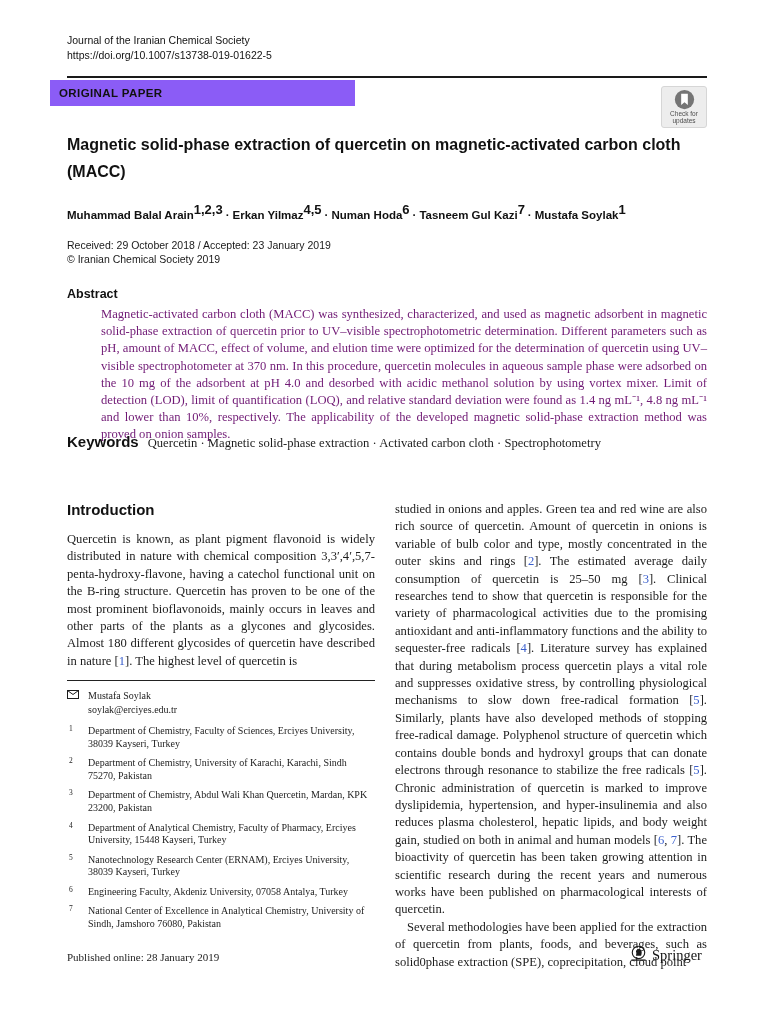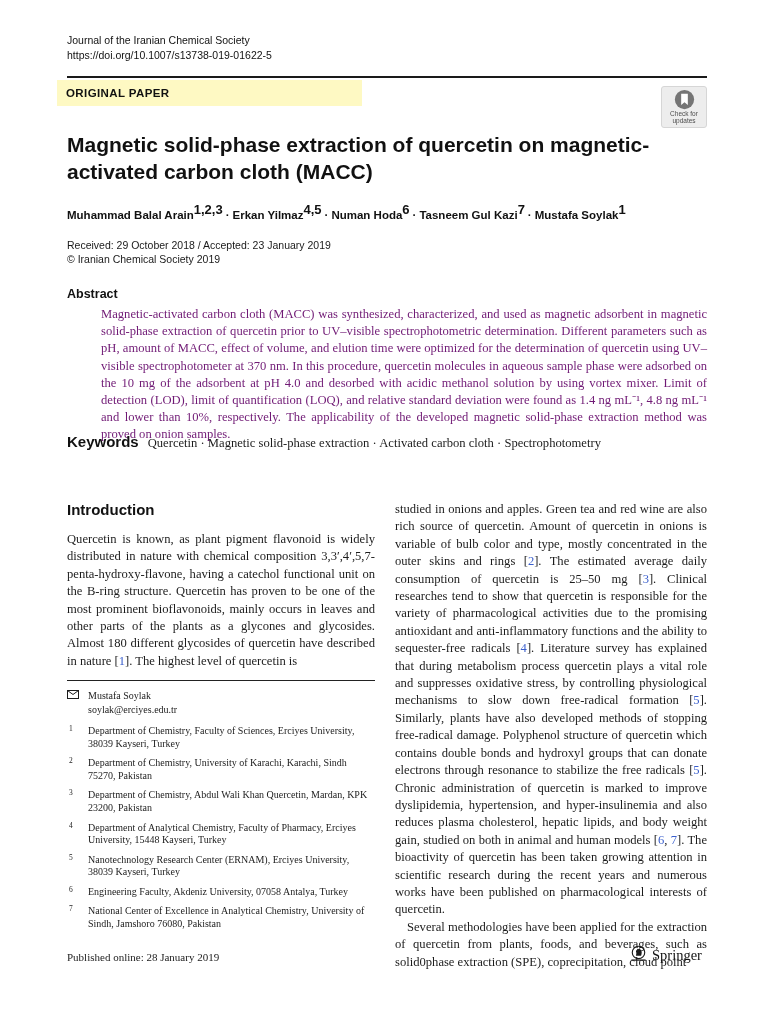--- a/index.html
+++ b/index.html
@@ -3,31 +3,31 @@
 <meta charset="utf-8">
 <style>
   * { margin:0; padding:0; box-sizing:border-box; }
   html,body { width:768px; height:1024px; background:#ffffff; }
   .page { position:relative; width:768px; height:1024px; background:#fff; overflow:hidden;
           color:#1c1c1c; }
 
   .header { position:absolute; left:67px; top:33px; font-family:"Liberation Sans",sans-serif;
             font-size:10.5px; line-height:15px; color:#111; }
   .toprule { position:absolute; left:67px; top:76px; width:640px; height:2px; background:#1a1a1a; }
-  .banner { position:absolute; left:57px; top:80px; width:305px; height:26px; background:#fef9c3;
+  .banner { position:absolute; left:50px; top:80px; width:305px; height:26px; background:#8b5cf6;
             font-family:"Liberation Sans",sans-serif; font-weight:bold; font-size:11.5px;
             letter-spacing:.4px; line-height:26px; padding-left:9px; color:#111; }
 
   .badge { position:absolute; left:661px; top:86px; width:46px; height:42px; background:#ededed;
            border:1px solid #d6d6d6; border-radius:3px; text-align:center; padding-top:2px; cursor:pointer; }
   .badge svg { display:block; margin:0 auto; }
   .badge .cap { font-family:"Liberation Sans",sans-serif; font-size:6.5px; line-height:7px; color:#4d4d4d; }
 
   .title { position:absolute; left:67px; top:131px; width:630px;
-           font-family:"Liberation Sans",sans-serif; font-weight:bold; font-size:21px;
+           font-family:"Liberation Sans",sans-serif; font-weight:bold; font-size:16px;
            line-height:27px; color:#111; }
 
   .authors { position:absolute; left:67px; top:202px; width:640px;
              font-family:"Liberation Sans",sans-serif; font-weight:bold; font-size:11.5px; color:#111; }
   .authors sup { font-size:13px; }
   .authors .sep { font-weight:bold; padding:0 3px; }
 
   .received { position:absolute; left:67px; top:238px; font-family:"Liberation Sans",sans-serif;
               font-size:10.5px; line-height:14px; color:#1a1a1a; }
 

